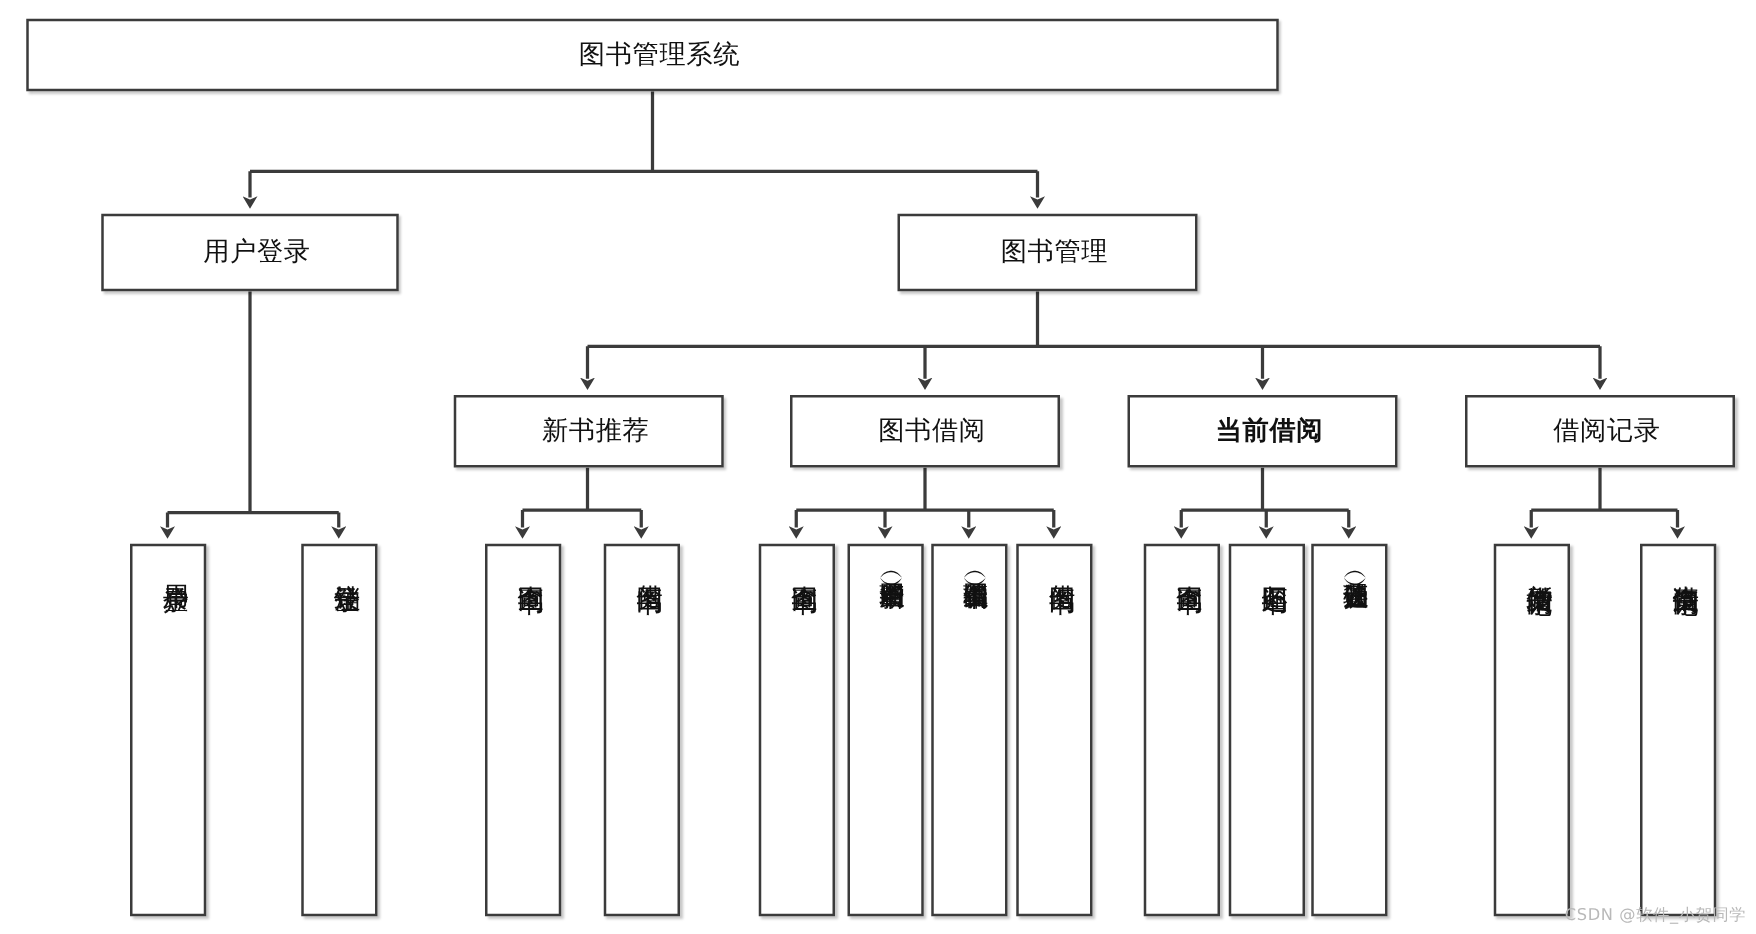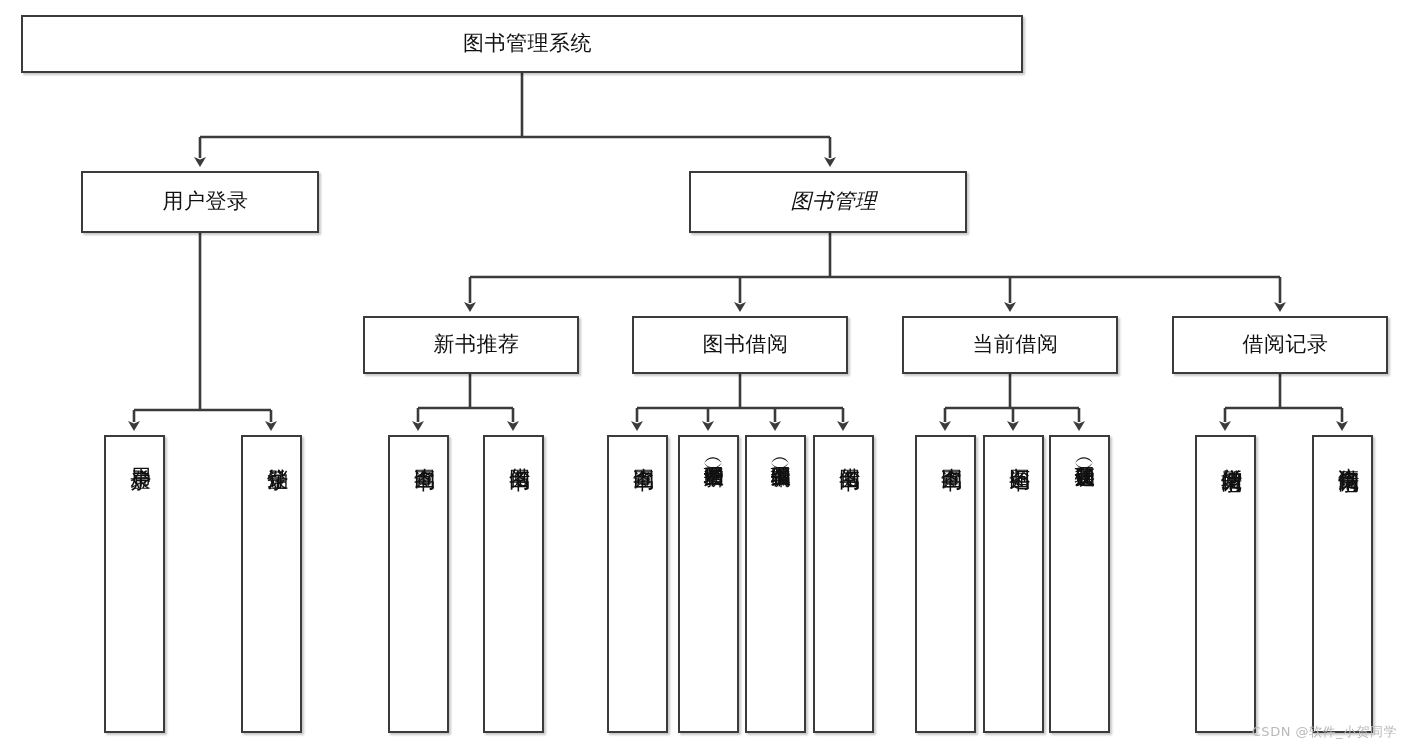--- a/index.html
+++ b/index.html
@@ -130,30 +130,30 @@
     </g>
   </svg>
 
   <div id="nodes-layer">
       <div class="node" style="left: 21px; top: 15px; width: 1002px; height: 58px;">
         <span class="label">图书管理系统</span>
       </div>
       <div class="node" style="left: 81px; top: 171px; width: 238px; height: 62px;">
         <span class="label">用户登录</span>
       </div>
-      <div class="node" style="left: 689px; top: 171px; width: 278px; height: 62px; font-style: italic;">
+      <div class="node" style="left: 718px; top: 171px; width: 240px; height: 62px;">
         <span class="label">图书管理</span>
       </div>
       <div class="node" style="left: 363px; top: 316px; width: 216px; height: 58px;">
         <span class="label">新书推荐</span>
       </div>
       <div class="node" style="left: 632px; top: 316px; width: 216px; height: 58px;">
         <span class="label">图书借阅</span>
       </div>
-      <div class="node" style="left: 902px; top: 316px; width: 216px; height: 58px;">
+      <div class="node" style="left: 902px; top: 316px; width: 216px; height: 58px; font-weight: bold;">
         <span class="label">当前借阅</span>
       </div>
       <div class="node" style="left: 1172px; top: 316px; width: 216px; height: 58px; justify-content: center;">
         <span class="label">借阅记录</span>
       </div>
       <div class="node leaf" style="left: 104px; top: 435px; width: 61px; height: 298px;">
         <span class="label">用户登录</span>
       </div>
       <div class="node leaf" style="left: 241px; top: 435px; width: 61px; height: 298px;">
         <span class="label">注销登录</span>

